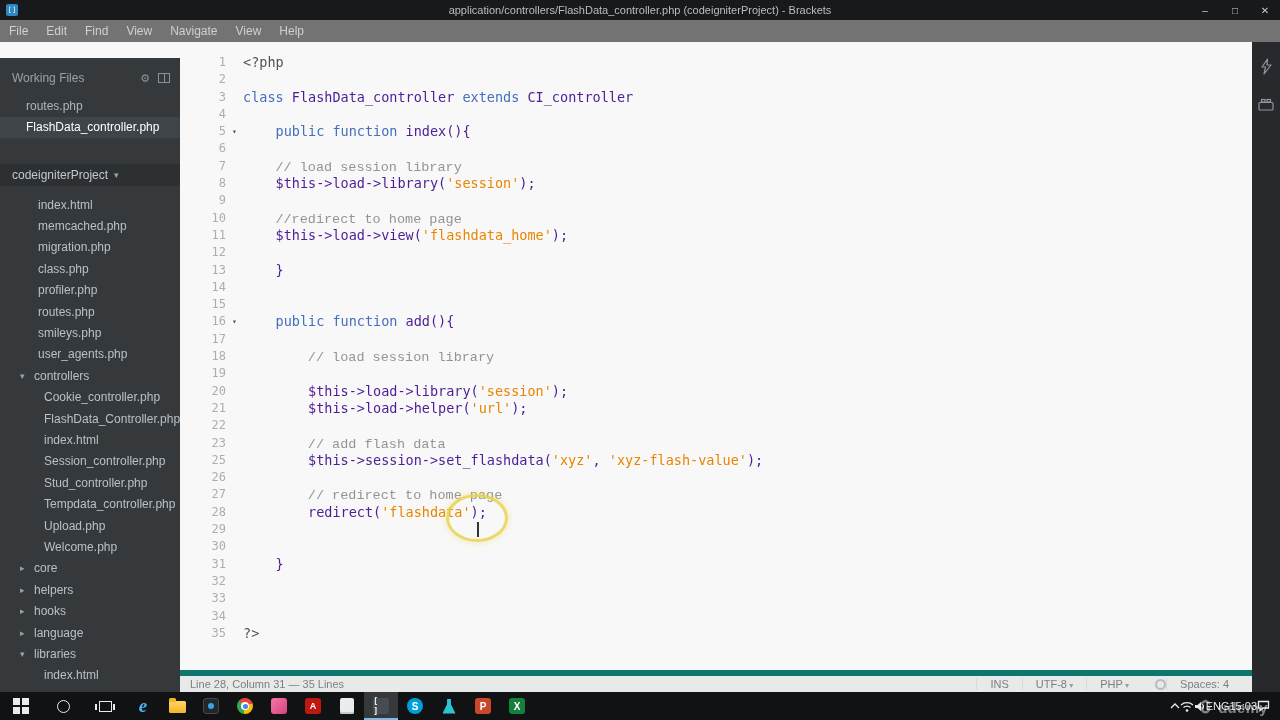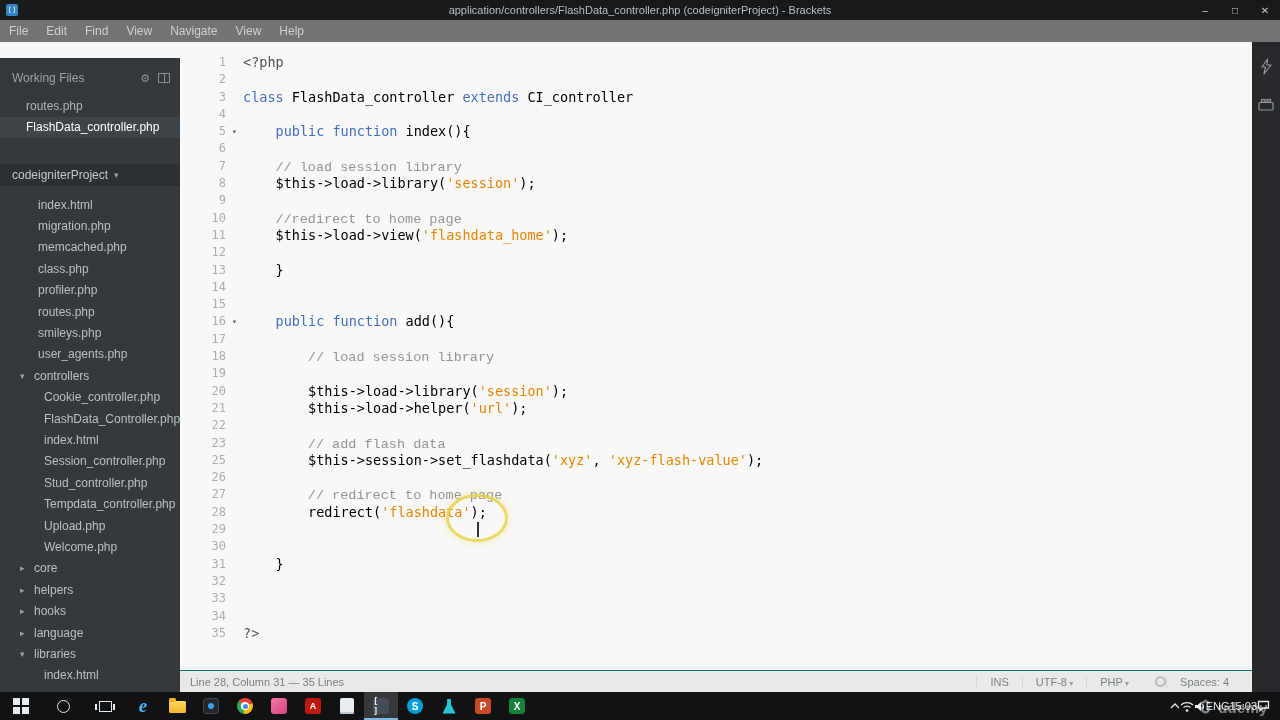--- a/index.html
+++ b/index.html
@@ -42,28 +42,28 @@
   
   .editor { flex:1; position:relative; background:#f8f8f8; }
   .code-area { position:absolute; left:0; right:0; top:0; bottom:22px; overflow:hidden; padding-top:12px; }
   .code-row { display:flex; height:17.3px; line-height:17.3px; font-family:"DejaVu Sans Mono",monospace; font-size:13.5px; white-space:pre; }
   .ln { width:46px; flex:none; text-align:right; color:#a8afb4; font-size:12px; line-height:17.3px; }
   .fold { width:17px; flex:none; text-align:center; font-size:8px; color:#4a5258; line-height:17.3px; }
   .code { flex:1; }
   .tok-kw { color:#446fbd; }
   .tok-str { color:#e88501; }
   .tok-cmt { color:#949494;font-family:Liberation Mono, monospace; }
-  .tok-id { color:#000000; }
+  .tok-id { color:#4c1d95; }
   .tok-meta { color:#535353; }
 
   .click-ring { position:absolute; left:266px; top:452px; width:62px; height:48px; border:3px solid rgba(233,212,78,.85); border-radius:50%; box-shadow:0 0 7px rgba(233,212,78,.45); pointer-events:none; }
   .cursor { position:absolute; left:297px; top:480px; width:1.5px; height:15px; background:#333; pointer-events:none; }
 
   
-  .statusbar { position:absolute; left:0; right:0; bottom:0; height:22px; background:#e8e9e9; border-top:1px solid #0f766e; display:flex; align-items:center; padding:0 10px; font-size:11px; color:#7c7f81; }
+  .statusbar { position:absolute; left:0; right:0; bottom:0; height:22px; background:#e8e9e9; border-top:6px solid #0f766e; display:flex; align-items:center; padding:0 10px; font-size:11px; color:#7c7f81; }
   .sb-right { margin-left:auto; display:flex; align-items:center; }
   .sb-item { padding:0 13px; border-left:1px solid #d8d9da; }
   .has-caret::after { content:" ▾"; font-size:8px; color:#9b9ea0; }
   .lint-dot { width:11px; height:11px; border-radius:50%; border:2px solid #b9bcbd; margin:0 0 0 13px; }
 
   
   .rail { width:28px; flex:none; background:#27292c; display:flex; flex-direction:column; align-items:center; padding-top:16px; gap:18px; }
 
   
   .taskbar { position:absolute; left:0; right:0; bottom:0; height:28px; background:#101214; display:flex; align-items:stretch; }
@@ -142,24 +142,24 @@
         </div>
       <div class="proj-header">
         <span>codeigniterProject</span>
         <span class="proj-caret">▾</span>
       </div>
       <div class="tree">
           <div class="tree-item t-file lvl1">
             <span class="tree-label">index.html</span>
           </div>
           <div class="tree-item t-file lvl1">
+            <span class="tree-label">memcached.php</span>
+          </div>
+          <div class="tree-item t-file lvl1">
             <span class="tree-label">migration.php</span>
-          </div>
-          <div class="tree-item t-file lvl1">
-            <span class="tree-label">memcached.php</span>
           </div>
           <div class="tree-item t-file lvl1">
             <span class="tree-label">class.php</span>
           </div>
           <div class="tree-item t-file lvl1">
             <span class="tree-label">profiler.php</span>
           </div>
           <div class="tree-item t-file lvl1">
             <span class="tree-label">routes.php</span>
           </div>

